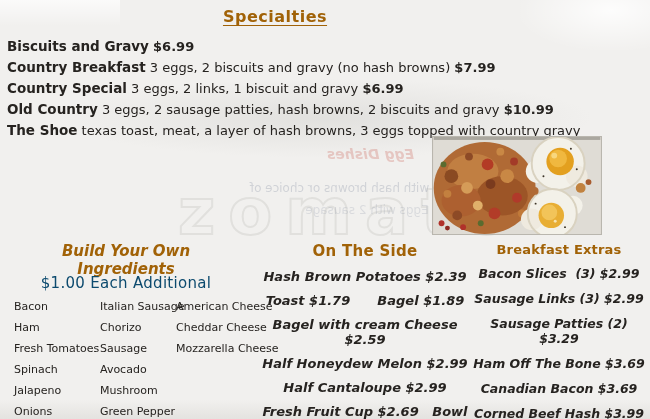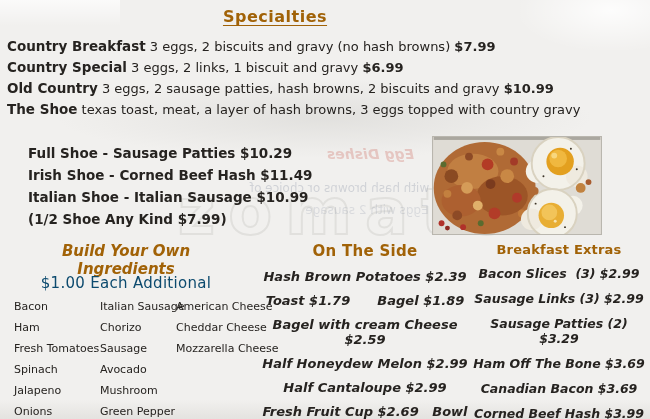--- a/index.html
+++ b/index.html
@@ -87,20 +87,25 @@
 
   <div class="watermark">zomato</div>
   <div class="bleed bleed-red">Egg Dishes</div>
   <div class="bleed bleed-gray1">ed with hash browns or  choice of</div>
   <div class="bleed bleed-gray2">Two Eggs with 2 sausage</div>
 
   <div class="red-h specialties-h">Specialties</div>
 
   <div class="spec-list">
     <div class="spec-line">
+      <span class="spec-name">Biscuits and Gravy</span>
+      <span></span>
+      <span class="bold">$6.99</span>
+    </div>
+    <div class="spec-line">
       <span class="spec-name">Country Breakfast</span>
       <span>3 eggs, 2 biscuits and gravy (no hash browns)</span>
       <span class="bold">$7.99</span>
     </div>
     <div class="spec-line">
       <span class="spec-name">Country Special</span>
       <span>3 eggs, 2 links, 1 biscuit and gravy</span>
       <span class="bold">$6.99</span>
     </div>
     <div class="spec-line">
@@ -108,26 +113,20 @@
       <span>3 eggs, 2 sausage patties, hash browns, 2 biscuits and gravy</span>
       <span class="bold">$10.99</span>
     </div>
     <div class="spec-line">
       <span class="spec-name">The Shoe</span>
       <span>texas toast, meat, a layer of hash browns, 3 eggs topped with country gravy</span>
       <span class="bold"></span>
     </div>
   </div>
 
-  <div class="shoe-list">
-    <div>Full Shoe - Sausage Patties $10.29</div>
-    <div>Irish Shoe - Corned Beef Hash $11.49</div>
-    <div>Italian Shoe - Italian Sausage $10.99</div>
-    <div>(1/2 Shoe Any Kind $7.99)</div>
-  </div>
 
   <svg class="photo" viewBox="0 0 170 99" role="img">
     <rect x="0" y="0" width="170" height="99" fill="#dfdcd5"></rect>
     <rect x="0" y="0" width="170" height="3" fill="#aaa79f"></rect>
 
     <g>
       <ellipse cx="52" cy="52" rx="52" ry="47" fill="#b06a35"></ellipse>
       <ellipse cx="40" cy="35" rx="26" ry="18" fill="#c17f42"></ellipse>
       <ellipse cx="70" cy="60" rx="26" ry="20" fill="#9c5527"></ellipse>
       <ellipse cx="28" cy="65" rx="20" ry="16" fill="#ad6030"></ellipse>

